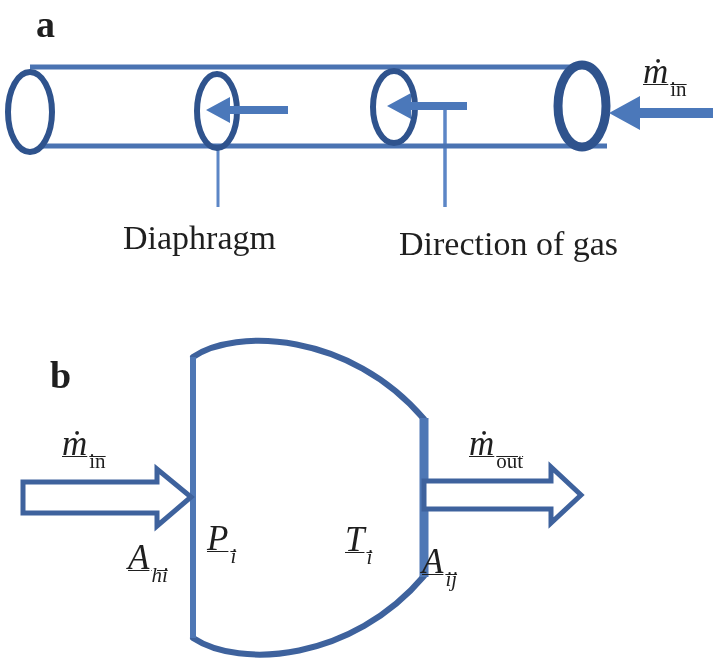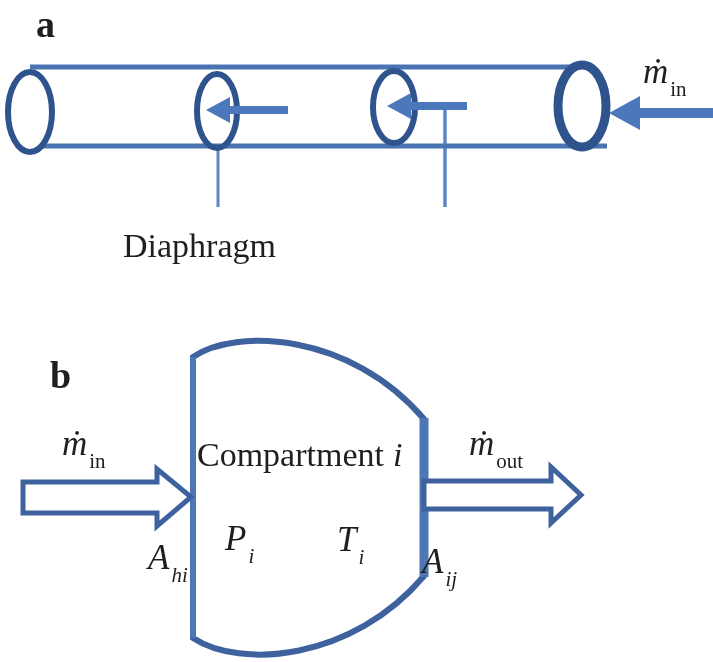--- a/index.html
+++ b/index.html
@@ -8,21 +8,21 @@
     width:713px;height:662px;
     background:#ffffff;
     overflow:hidden;
     font-family:"Liberation Serif","DejaVu Serif",serif;
     color:#1f1f1f;
   }
   #diagram-svg{position:absolute;left:0;top:0;}
   .txt{position:absolute;line-height:1;white-space:nowrap;}
   .panel-cap{font-size:38px;font-weight:bold;}
   .lbl{font-size:34px;}
-  .math{position:absolute;line-height:1;white-space:nowrap;}
+  .math{position:absolute;line-height:1;white-space:nowrap;text-decoration:underline;}
   .math .sym{font-style:italic;font-size:35px;}
   .math .sub{font-size:21px;font-style:italic;position:relative;top:13px;left:2px;}
   .math .sub.rm{font-style:normal;}
   .comp-title{font-size:34px;}
   .comp-title .idx{font-style:italic;margin-left:9px;}
 </style>
 </head>
 <body>
 
 <div id="canvas">
@@ -48,50 +48,48 @@
     <path d="M 193 638 C 240 669, 352 661, 424 576" fill="none" stroke-width="6" stroke-linecap="round" stroke="#3e629d"></path>
     <line x1="193" y1="357" x2="193" y2="638" stroke-width="6" stroke="#4e77b5"></line>
     <line x1="424" y1="418" x2="424" y2="577" stroke-width="9" stroke="#4e77b5"></line>
 
     <polygon points="23,482 157,482 157,469 191,497 157,526 157,513 23,513" stroke-width="5" stroke-linejoin="miter" stroke="#3e629d" fill="#ffffff"></polygon>
     <polygon points="424,481 551,481 551,467 581,495 551,523 551,509 424,509" stroke-width="5" stroke-linejoin="miter" stroke="#3e629d" fill="#ffffff"></polygon>
   </svg>
 
   <div class="txt panel-cap" style="left:36px;top:5px">a</div>
 
-  <div class="txt lbl" style="left:123px;top:229px">Diaphragm</div>
+  <div class="txt lbl" style="left:123px;top:221px">Diaphragm</div>
 
+  <div class="txt lbl" style="left:399px;top:227px">Direction of gas</div>
 
   <div class="math" style="left:643px;top:54px">
     <span class="sym">ṁ</span><span class="sub rm">in</span>
   </div>
 
   <div class="txt panel-cap" style="left:50px;top:356px">b</div>
 
   <div class="math" style="left:62px;top:426px">
     <span class="sym">ṁ</span><span class="sub rm">in</span>
   </div>
 
   <div class="math" style="left:469px;top:426px">
     <span class="sym">ṁ</span><span class="sub rm">out</span>
   </div>
 
-  <div class="txt comp-title" style="left:197px;top:438px">
-    <span>Compartment</span><span class="idx">i</span>
-  </div>
 
-  <div class="math" style="left:225px;top:521px">
+  <div class="math" style="left:207px;top:521px">
     <span class="sym">P</span><span class="sub">i</span>
   </div>
 
-  <div class="math" style="left:337px;top:522px">
+  <div class="math" style="left:345px;top:522px">
     <span class="sym">T</span><span class="sub">i</span>
   </div>
 
-  <div class="math" style="left:148px;top:540px">
+  <div class="math" style="left:128px;top:540px">
     <span class="sym">A</span><span class="sub">hi</span>
   </div>
 
   <div class="math" style="left:422px;top:544px">
     <span class="sym">A</span><span class="sub">ij</span>
   </div>
 
 </div>
 
 </body></html>

